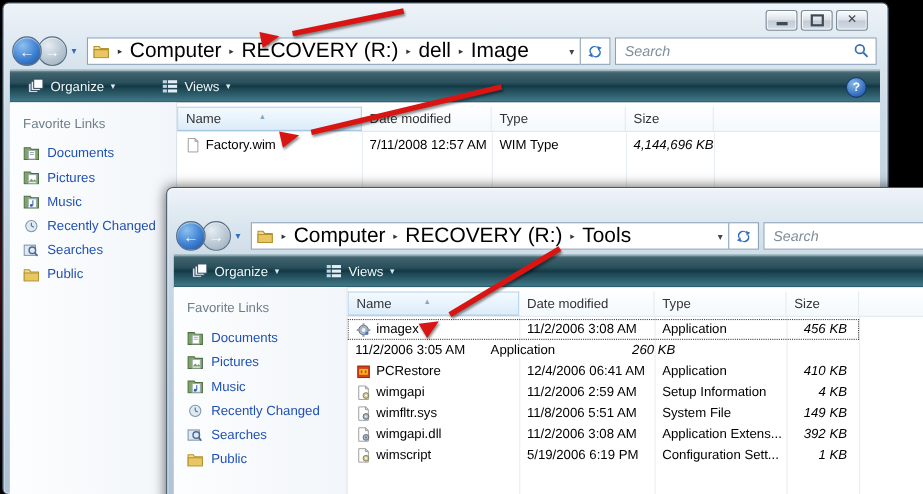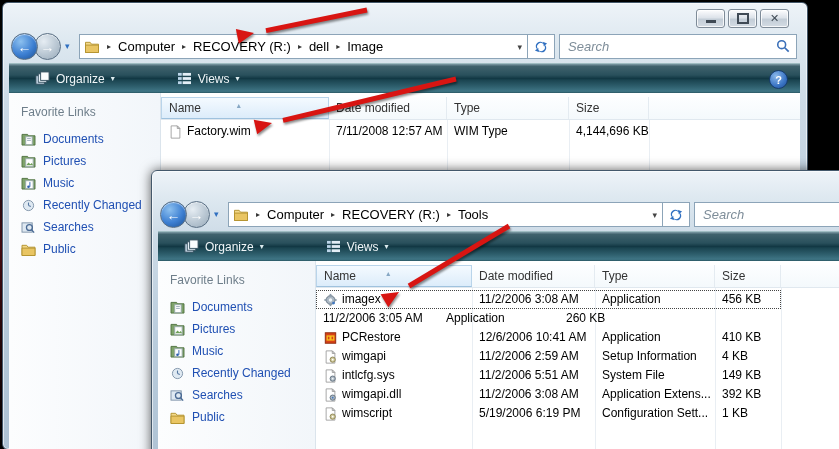--- a/index.html
+++ b/index.html
@@ -27,37 +27,37 @@
     border:1px solid #5a6f84;display:flex;align-items:center;justify-content:center;
     color:#fff;font-size:14px;font-weight:bold;box-shadow:inset 0 1px 1px rgba(255,255,255,.6);}
   .back{left:8px;background:radial-gradient(circle at 35% 30%,#8cc0ef 0%,#3d7fd2 55%,#1c4f90 100%);z-index:2;}
   .fwd{left:31px;background:radial-gradient(circle at 35% 30%,#e6edf3 0%,#b9c7d3 55%,#97a9b8 100%);z-index:1;}
   .nav-chev{position:absolute;left:62px;top:8px;font-size:9px;color:#2f6fc0;}
   .nav-chev::before{content:"\25BE";}
   .crumb-bar{position:absolute;top:1px;height:23px;background:#fff;border:1px solid #8ca4b8;
     display:flex;align-items:center;padding-left:4px;}
   .crumb-sep{font-size:8px;color:#333;padding:0 7px;}
   .crumb-sep::before{content:"\25B8";}
-  .crumb{font-size:13px;color:#000;white-space:nowrap;cursor:default;}
+  .crumb{font-size:19px;color:#000;white-space:nowrap;cursor:default;}
   .crumb-dd{position:absolute;right:6px;top:7px;font-size:9px;color:#444;}
   .crumb-dd::before{content:"\25BE";}
   .refresh-btn{position:absolute;top:1px;width:26px;height:23px;background:#fff;border:1px solid #8ca4b8;
     display:flex;align-items:center;justify-content:center;}
   .search-box{position:absolute;top:1px;height:23px;background:#fff;border:1px solid #8ca4b8;}
   .search-input{position:absolute;left:0;top:0;width:100%;height:100%;border:none;outline:none;
     padding:0 24px 0 8px;font-family:inherit;font-size:13px;box-sizing:border-box;background:transparent;}
   .search-input::placeholder{font-style:italic;color:#7e8d99;}
   .search-mag{position:absolute;right:6px;top:4px;}
 
   
   .toolbar{position:absolute;top:60px;left:6px;right:7px;height:29px;
     background:linear-gradient(180deg,#7e9ba6 0%,#40626d 8%,#29505c 38%,#123844 50%,#1b4551 56%,#2d5d6b 76%,#3f7585 94%,#295763 100%);
     border-top:1px solid #9fbcc2;border-bottom:1px solid #0c2a34;
     display:flex;align-items:center;color:#f0f6f8;font-size:12px;}
-  .tb-btn{display:flex;align-items:center;gap:6px;padding:0 26px;height:100%;cursor:default;}
+  .tb-btn{display:flex;align-items:center;gap:6px;padding:0 16px;height:100%;cursor:default;}
   .tb-chev{font-size:8px;color:#dcebef;}
   .tb-chev::before{content:"\25BE";}
   .tb-sep{width:10px;}
   .help-btn{position:absolute;right:12px;top:6px;width:17px;height:17px;border-radius:50%;
     background:radial-gradient(circle at 35% 30%,#8ab8ea 0%,#3a74c4 60%,#1e4e94 100%);
     border:1px solid #163c6e;color:#fff;font-weight:bold;font-size:11px;display:flex;align-items:center;justify-content:center;}
   .help-btn::before{content:"?";}
 
   
   .win-body{position:absolute;left:6px;right:7px;top:90px;bottom:0;background:#fff;display:flex;overflow:hidden;}
@@ -74,21 +74,21 @@
   .hcell.sorted{background:linear-gradient(180deg,#f4faff 0%,#dcecfa 100%);
     border:1px solid #b9d4ea;border-bottom-color:#9fc2de;line-height:20px;}
   .sort-arrow{position:absolute;top:-2px;left:45%;font-size:8px;color:#86a7c4;}
   .sort-arrow::before{content:"\25B4";}
   .rows{position:relative;z-index:1;margin-top:2px;}
   .row{display:flex;height:19px;line-height:19px;cursor:default;}
   .row.sel{outline:1px dotted #444;outline-offset:-1px;}
   .cell{box-sizing:border-box;padding-left:7px;white-space:nowrap;overflow:hidden;}
   .c-name{display:flex;align-items:center;gap:4px;}
   .c-name svg{flex:none;}
-  .c-size{padding-right:11px;}
+  .c-size{text-align:right;padding-right:11px;font-style:italic;}
 
   
   .w1 .c-name,.w1 .h-name{width:168px;}
   .w1 .c-date,.w1 .h-date{width:118px;}
   .w1 .c-type,.w1 .h-type{width:122px;}
   .w1 .c-size,.w1 .h-size{width:80px;}
   .w2 .c-name,.w2 .h-name{width:156px;}
   .w2 .c-date,.w2 .h-date{width:123px;}
   .w2 .c-type,.w2 .h-type{width:120px;}
   .w2 .c-size,.w2 .h-size{width:66px;}
@@ -414,21 +414,21 @@
           <div class="row">
             <div class="cell c-name">
               <svg width="15" height="14" viewBox="0 0 16 16">
                 <rect x="2" y="2" width="12" height="12" fill="#d64117" stroke="#8a2508"></rect>
                 <rect x="3.5" y="5" width="9" height="6" fill="#f7c01f"></rect>
                 <rect x="5" y="6.5" width="1.8" height="3" fill="#d64117"></rect>
                   <rect x="9.2" y="6.5" width="1.8" height="3" fill="#d64117"></rect>
               </svg>
               <span>PCRestore</span>
             </div>
-            <div class="cell c-date">12/6/2006 10:41 AM</div>
+            <div class="cell c-date">12/4/2006 06:41 AM</div>
             <div class="cell c-type">Application</div>
             <div class="cell c-size">410 KB</div>
           </div>
           <div class="row">
             <div class="cell c-name">
               <svg width="15" height="14" viewBox="0 0 16 16">
                 <path d="M3 1h7l3 3v11H3z" fill="#fff" stroke="#9c9c9c"></path>
                 <path d="M10 1v3h3z" fill="#e4e4e4" stroke="#9c9c9c"></path>
                 <circle cx="10.5" cy="11" r="3" fill="#cfc89b" stroke="#877f4e"></circle>
                   <circle cx="10.5" cy="11" r="1" fill="#fff"></circle>
@@ -440,23 +440,23 @@
             <div class="cell c-size">4 KB</div>
           </div>
           <div class="row">
             <div class="cell c-name">
               <svg width="15" height="14" viewBox="0 0 16 16">
                 <path d="M3 1h7l3 3v11H3z" fill="#fff" stroke="#9c9c9c"></path>
                 <path d="M10 1v3h3z" fill="#e4e4e4" stroke="#9c9c9c"></path>
                 <circle cx="10.5" cy="11" r="3" fill="#aeb9c3" stroke="#5c6b7a"></circle>
                   <circle cx="10.5" cy="11" r="1" fill="#eef3f6"></circle>
               </svg>
-              <span>intlcfg.sys</span>
-            </div>
-            <div class="cell c-date">11/2/2006 5:51 AM</div>
+              <span>wimfltr.sys</span>
+            </div>
+            <div class="cell c-date">11/8/2006 5:51 AM</div>
             <div class="cell c-type">System File</div>
             <div class="cell c-size">149 KB</div>
           </div>
           <div class="row">
             <div class="cell c-name">
               <svg width="15" height="14" viewBox="0 0 16 16">
                 <path d="M3 1h7l3 3v11H3z" fill="#fff" stroke="#9c9c9c"></path>
                 <path d="M10 1v3h3z" fill="#e4e4e4" stroke="#9c9c9c"></path>
                 <circle cx="10.5" cy="11" r="3" fill="#aeb9c3" stroke="#5c6b7a"></circle>
                   <circle cx="10.5" cy="11" r="1" fill="#3f77c0"></circle>

